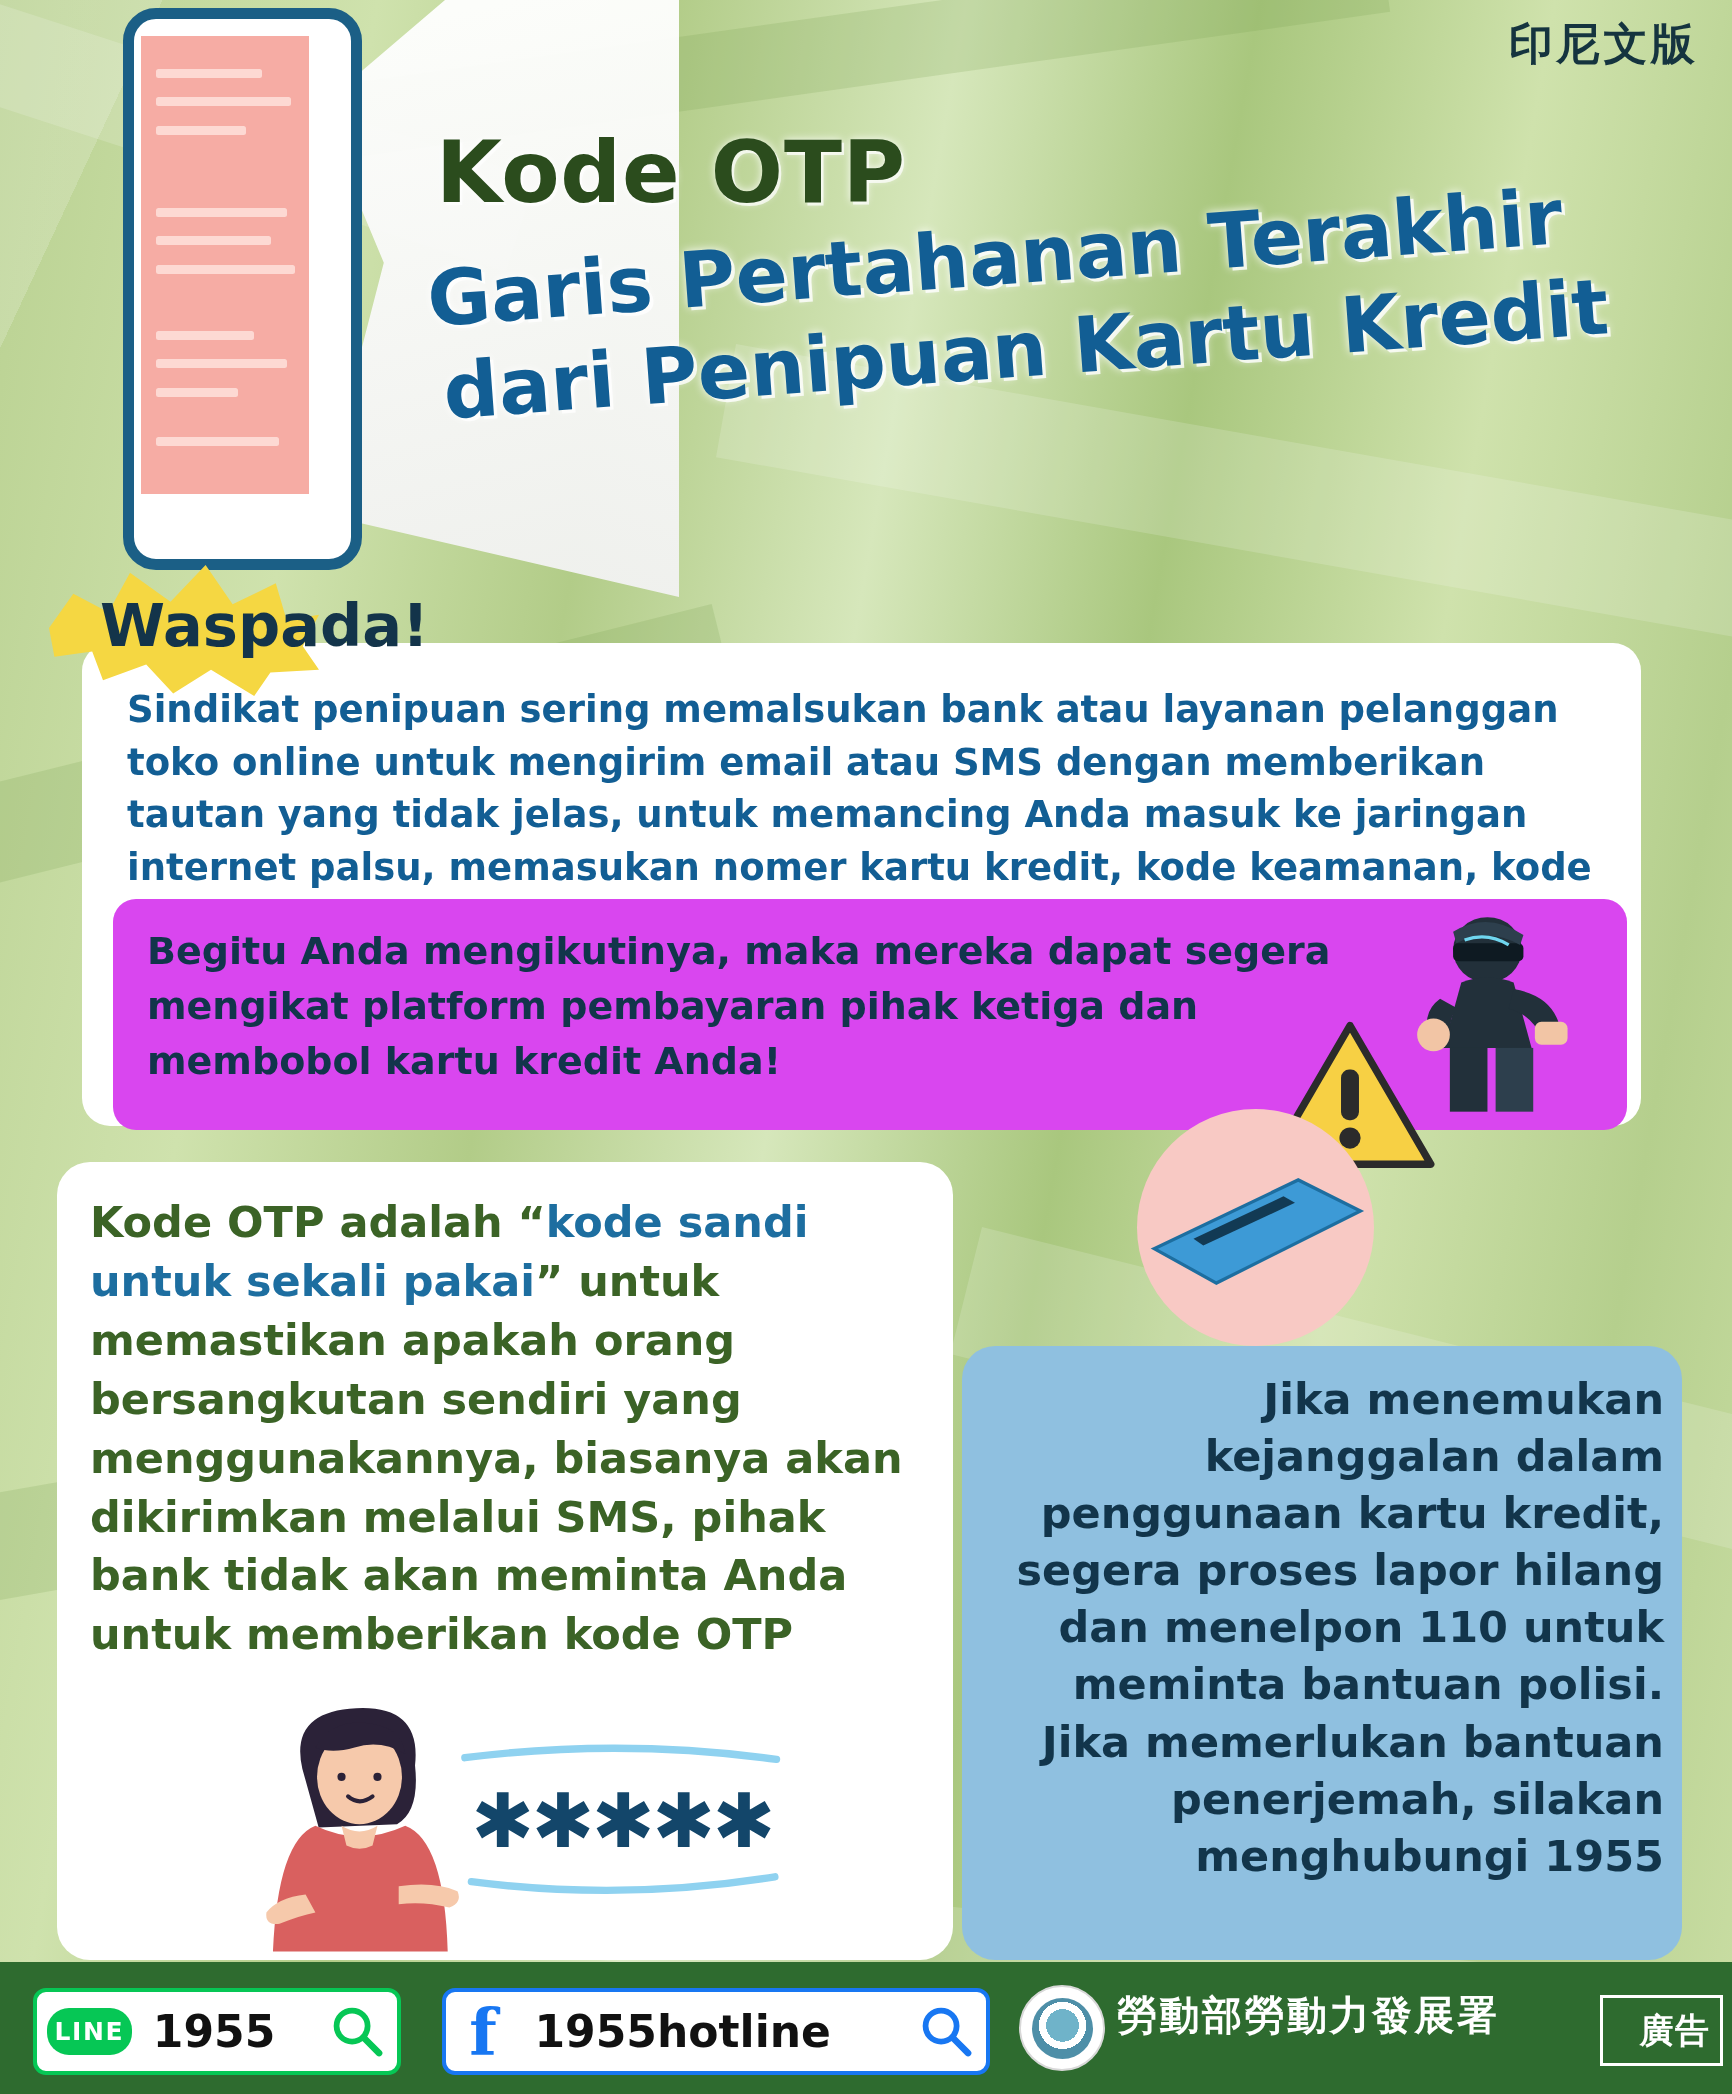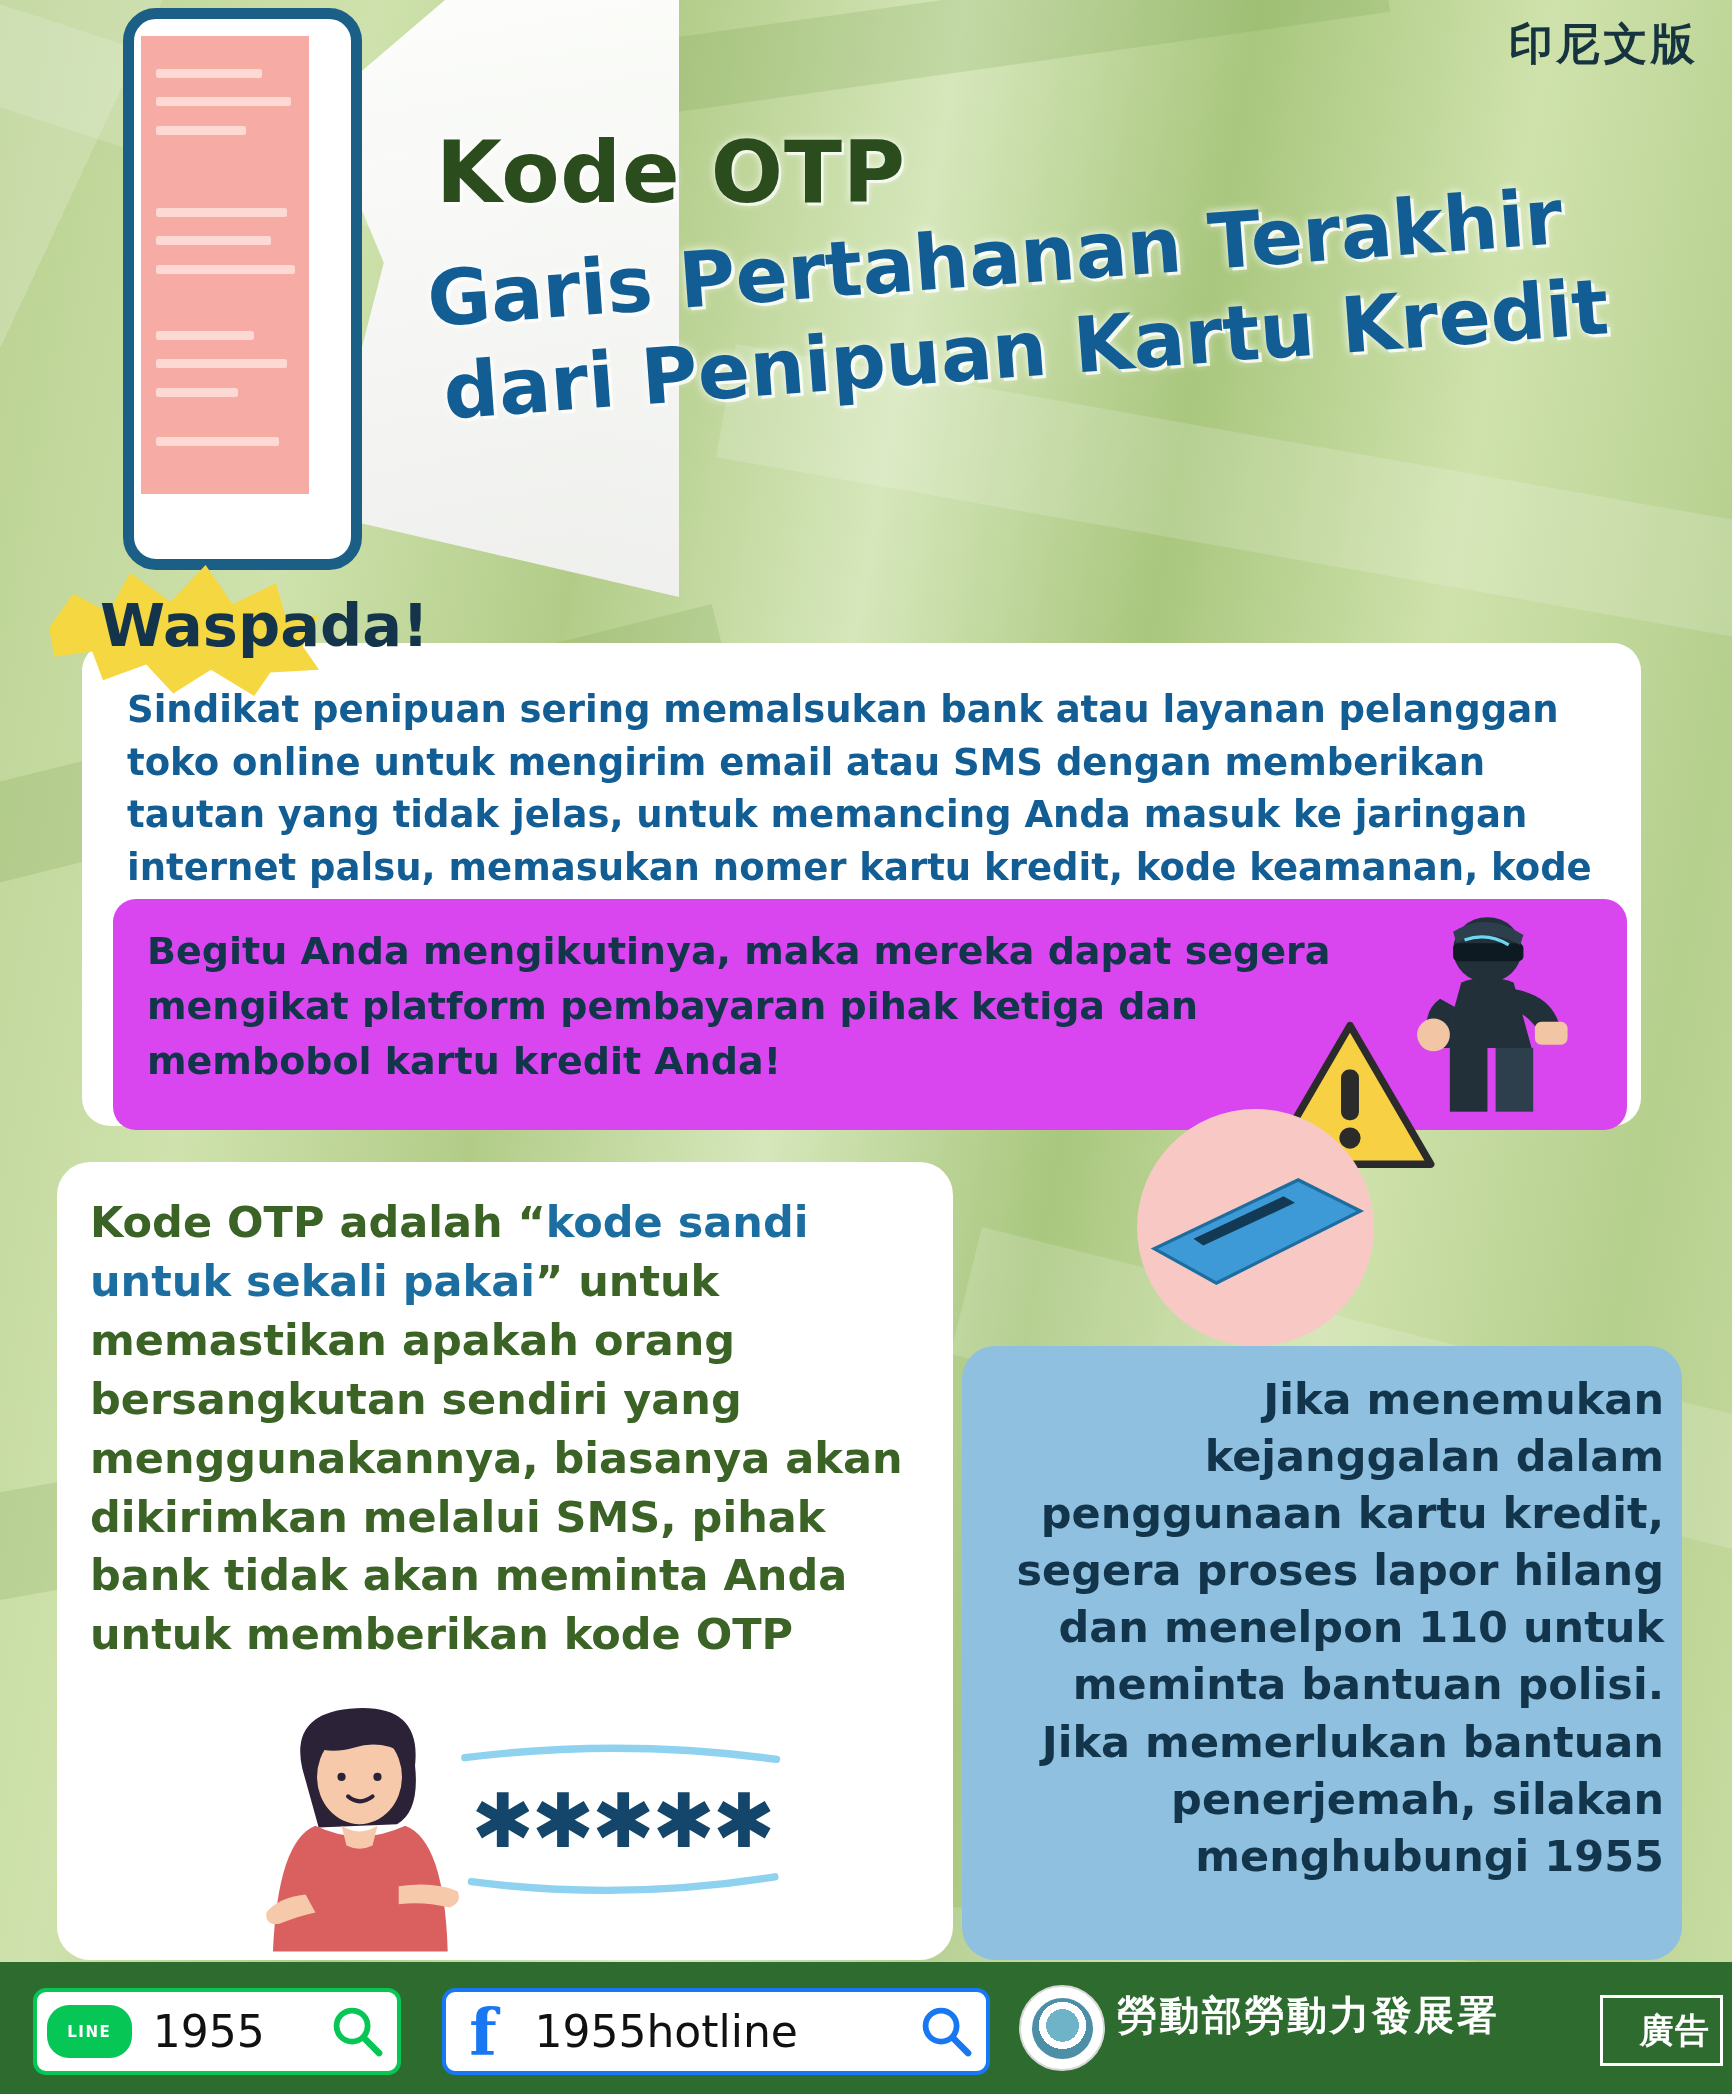--- a/index.html
+++ b/index.html
@@ -270,35 +270,35 @@
     top: 26px;
     width: 360px;
     height: 79px;
     background: #ffffff;
     border: 4.1px solid #06c755;
     border-radius: 13px;
     display: flex;
     align-items: center;
   }
   .line-logo {
-    width: 85px; height: 53px;
+    width: 85px; height: 47px;
     margin-left: 9.8px;
     background: #06c755;
     border-radius: 22px;
     color: #fff;
-    font-size: 15px;
+    font-size: 25px;
     font-weight: bold;
     display: flex;
     align-items: center;
     justify-content: center;
     letter-spacing: 1.6px;
   }
   .pill-num {
     font-size: 44px;
-    font-weight: normal;
+    font-weight: bold;
     color: #111;
     margin-left: 21px;
   }
   .pill-search {
     position: absolute;
     right: 13px;
     top: 11.5px;
   }
   .fb-pill {
     position: absolute;

